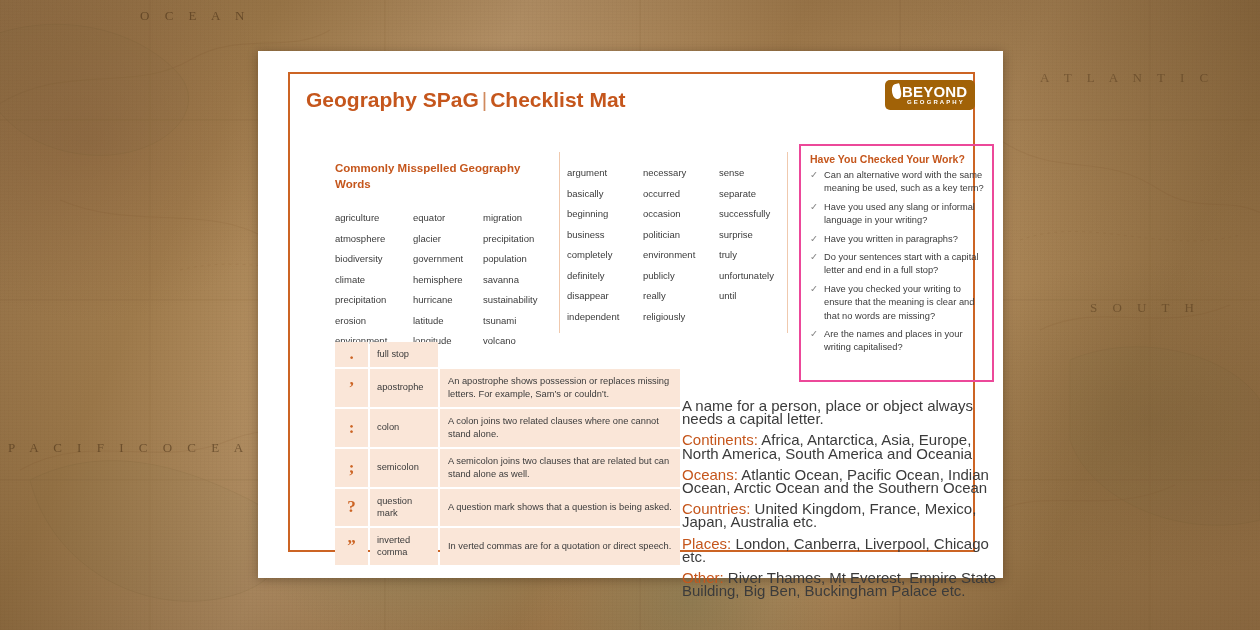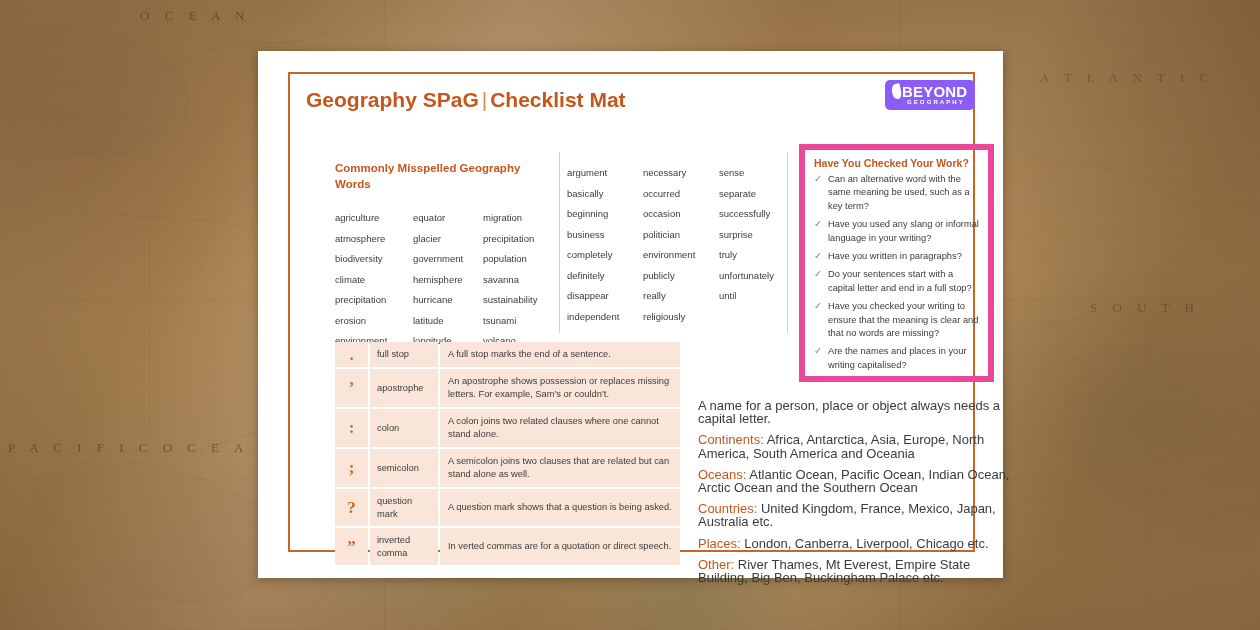--- a/index.html
+++ b/index.html
@@ -78,21 +78,21 @@
     color: #c5561c;
     white-space: nowrap;
   }
   #title .sep { font-weight: 400; color: #d08a5e; padding: 0 3px; }
   #title .sub { font-weight: 700; color: #c5561c; }
 
   #logo {
     position: absolute;
     right: -2px; top: -4px;
     width: 90px; height: 30px;
-    background: #8b5cf6;
+    background: #a16207;
     border-radius: 5px 5px 5px 5px;
     color: #fff;
     overflow: hidden;
   }
   #logo .drop {
     position: absolute; left: 7px; top: 4px;
     width: 9px; height: 15px;
     background: #fff;
     border-radius: 60% 10% 55% 55% / 70% 15% 60% 60%;
     transform: rotate(-12deg);
@@ -137,21 +137,21 @@
     background: #f0c9ae;
   }
   #vdiv1 { left: 269px; top: 78px; height: 181px; }
   #vdiv2 { left: 497px; top: 78px; height: 181px; }
 
   
   #checkbox-panel {
     position: absolute;
     left: 509px; top: 70px;
     width: 195px; height: 238px;
-    border: 6px solid #ec4899;
+    border: 2px solid #ec4899;
     padding: 7px 8px 0 9px;
   }
   #checkbox-panel h3 {
     margin: 0 0 4px 0;
     font-size: 10.5px;
     color: #c5561c;
     font-weight: 700;
   }
   .cklist { list-style: none; margin: 0; padding: 0; }
   .cklist li {
@@ -200,23 +200,23 @@
     flex: 1;
     padding: 6px 8px 6px 8px;
     font-size: 9.3px;
     line-height: 13px;
     color: #3b3b3b;
   }
 
   
   #caps {
     position: absolute;
-    left: 408px; top: 325px;
+    left: 392px; top: 325px;
     width: 318px;
-    font-size: 13px;
+    font-size: 15px;
     line-height: 13.2px;
     color: #3b3b3b;
   }
   #caps p { margin: 0 0 8px 0; }
   #caps b { color: #c5561c; font-weight: 400; }
 </style>
 </head>
 <body>
 
 <div id="bg">
@@ -341,21 +341,20 @@
         <li><span class="tick">✓</span><span>Do your sentences start with a capital letter and end in a full stop?</span></li>
         <li><span class="tick">✓</span><span>Have you checked your writing to ensure that the meaning is clear and that no words are missing?</span></li>
         <li><span class="tick">✓</span><span>Are the names and places in your writing capitalised?</span></li>
       </ul>
     </div>
 
     <div id="ptable">
       <div class="prow">
         <div class="pcell p-sym">.</div>
         <div class="pcell p-name">full stop</div>
-        <div class="pcell p-desc">A full stop marks the end of a sentence.</div>
       </div>
       <div class="prow">
         <div class="pcell p-sym">’</div>
         <div class="pcell p-name">apostrophe</div>
         <div class="pcell p-desc">An apostrophe shows possession or replaces missing letters. For example, Sam’s or couldn’t.</div>
       </div>
       <div class="prow">
         <div class="pcell p-sym">:</div>
         <div class="pcell p-name">colon</div>
         <div class="pcell p-desc">A colon joins two related clauses where one cannot stand alone.</div>

